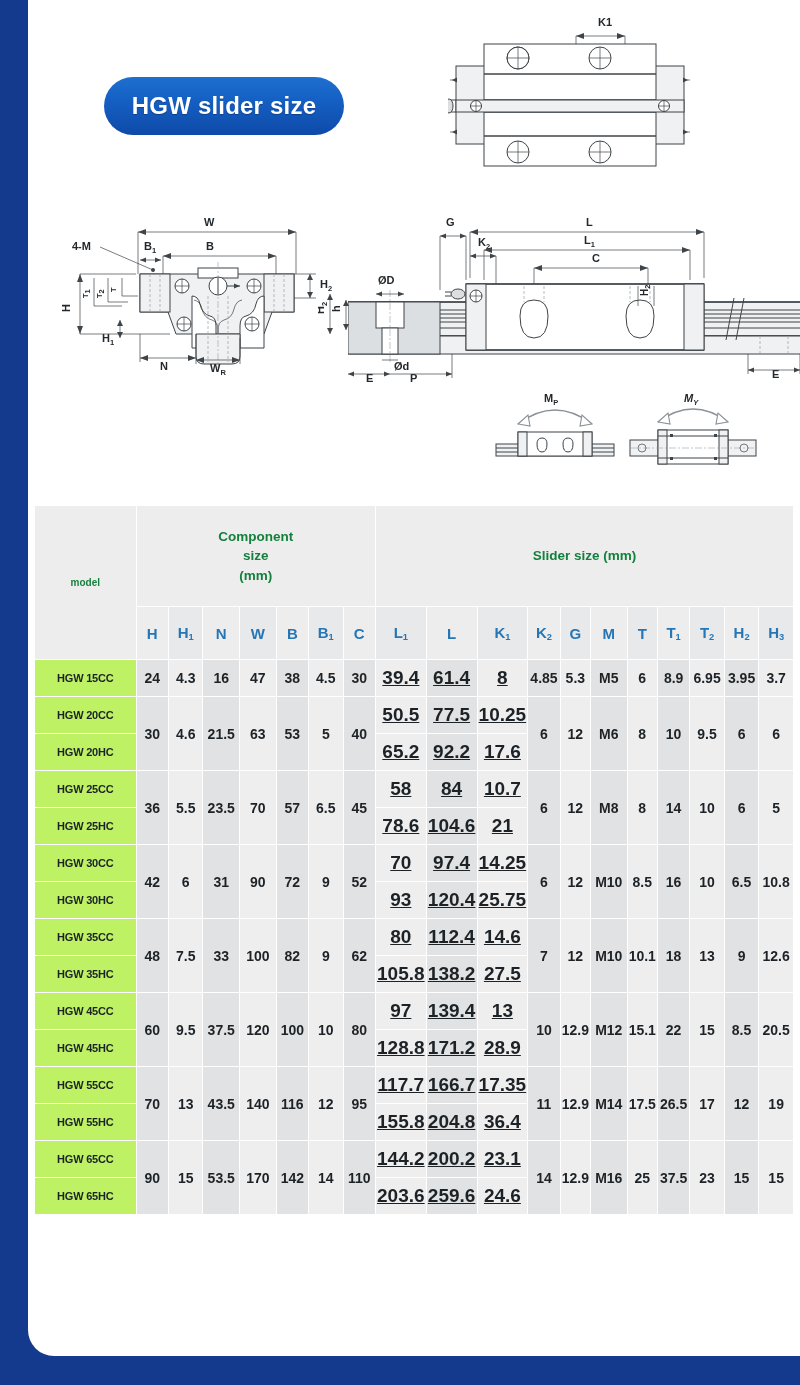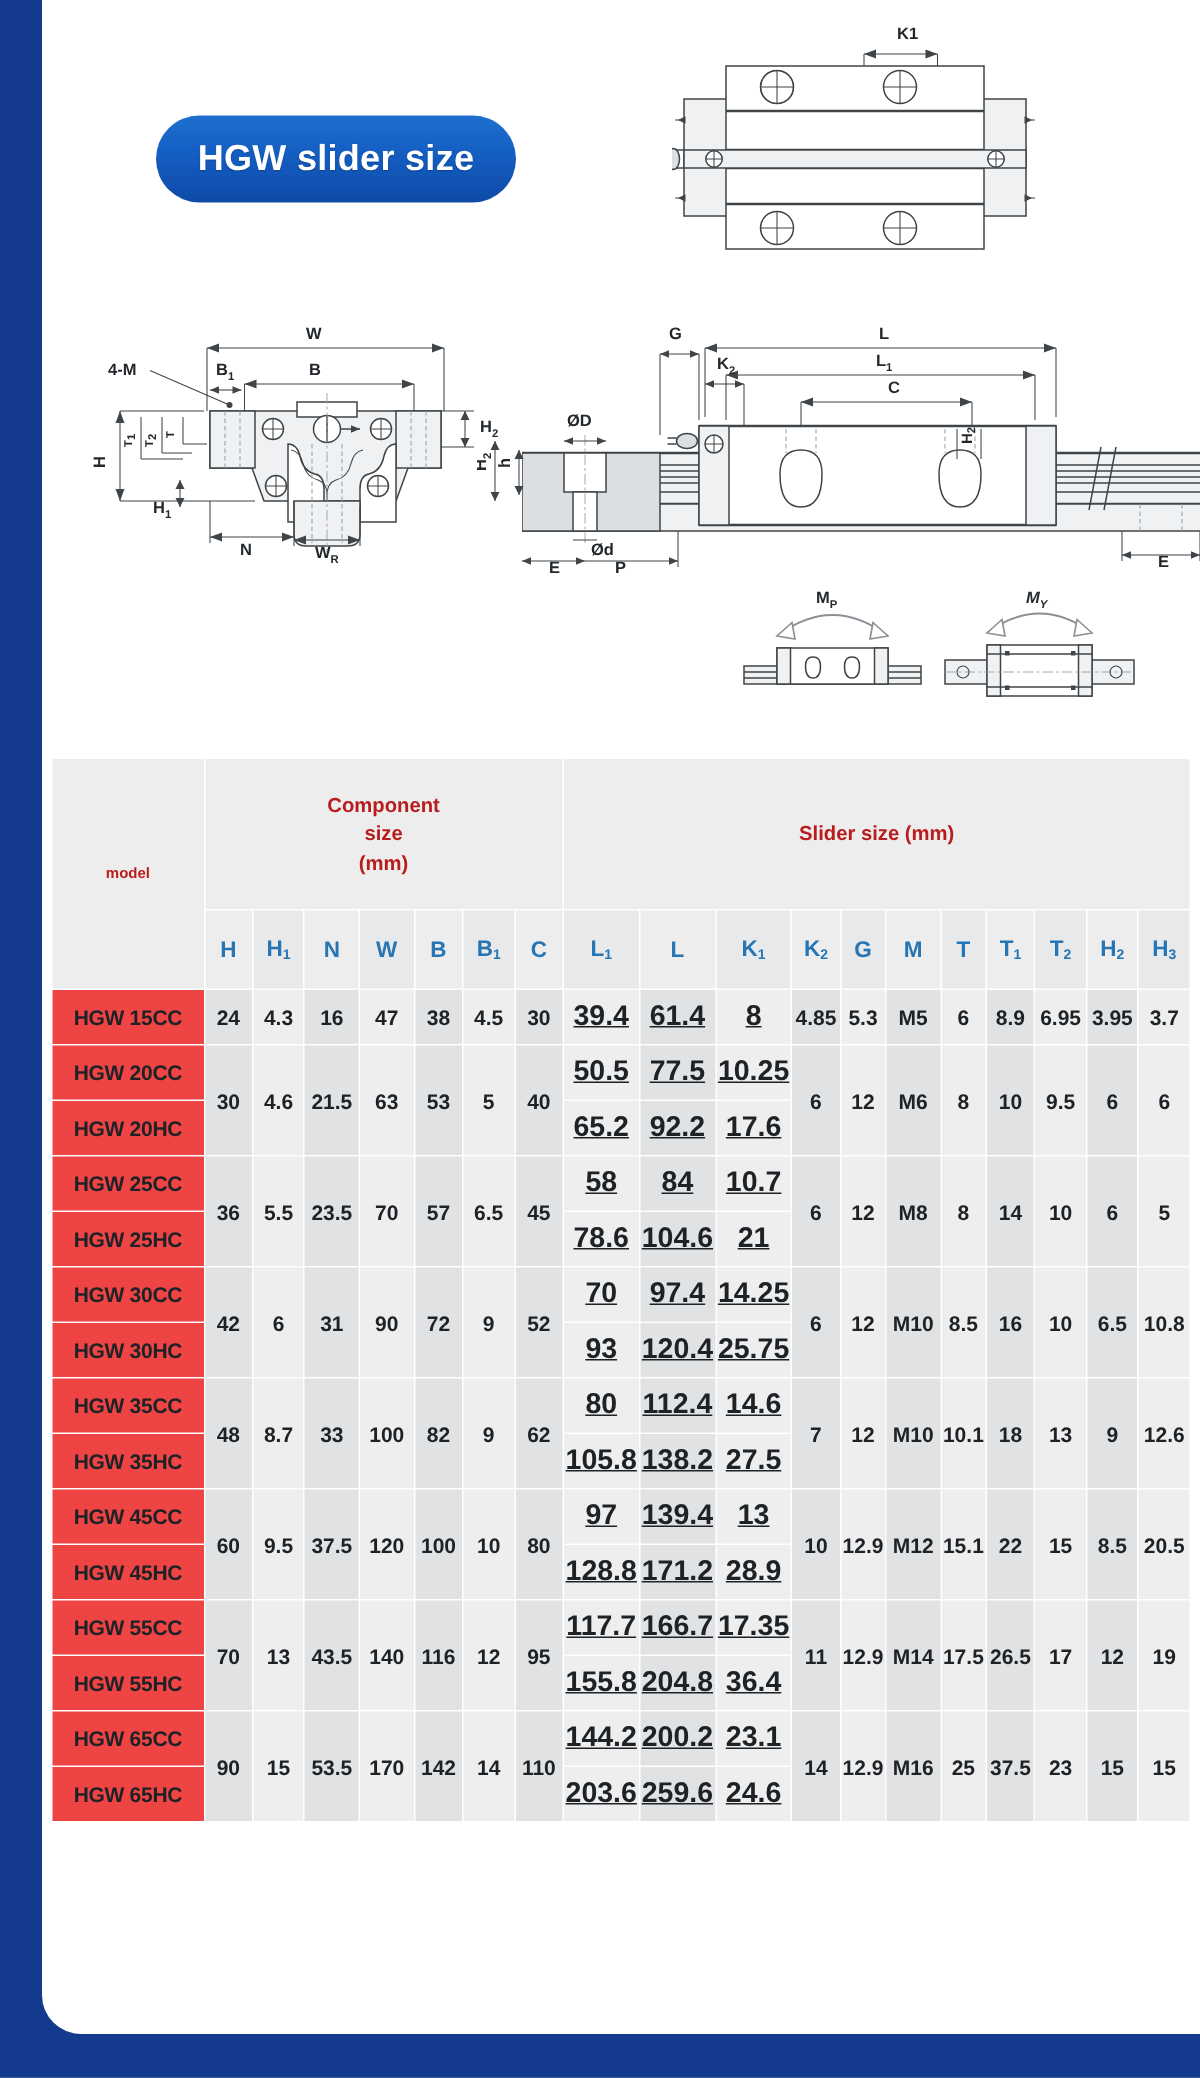--- a/index.html
+++ b/index.html
@@ -61,36 +61,36 @@
   
   #tableWrap {
     position: absolute; left: 6px; top: 505px;
     width: 760px;
   }
   table { border-collapse: separate; border-spacing: 1.6px; width: 760px; }
   td, th { padding: 0; text-align: center; vertical-align: middle; font-weight: bold; }
 
   th.hd {
     background: #ededee;
-    color: #b91c1c;
+    color: #15803d;
     font-size: 13.5px;
   }
   th.hdSym {
     background: #ededee;
     color: #2676b5;
     font-size: 15px;
     height: 52px;
   }
   th.hdSym.alt { background: #e8e9ea; }
   th.modelHd { font-size: 10px; }
   th.grpHd  { font-size: 13.5px; line-height: 1.45; }
 
   td.model {
-    background: #ef4444; color: #1d2226;
-    font-size: 14px; height: 36px;
+    background: #bef264; color: #1d2226;
+    font-size: 11px; height: 36px;
     letter-spacing: -.2px;
   }
   td.v {
     background: #eeeeef; color: #1d2226;
     font-size: 14px; height: 36px;
   }
   td.v.alt { background: #e1e2e3; }
   td.v.sub { font-size: 19px; text-decoration: underline; }
   sub { font-size: .62em; vertical-align: -.22em; font-weight: bold; }
 </style>
@@ -516,21 +516,21 @@
             </tr>
             <tr>
               <td class="model">HGW 30HC</td>
               <td class="v sub">93</td>
               <td class="v sub alt">120.4</td>
               <td class="v sub">25.75</td>
             </tr>
             <tr>
               <td class="model">HGW 35CC</td>
               <td class="v alt" rowspan="2">48</td>
-              <td class="v" rowspan="2">8.7</td>
+              <td class="v" rowspan="2">7.5</td>
               <td class="v alt" rowspan="2">33</td>
               <td class="v" rowspan="2">100</td>
               <td class="v alt" rowspan="2">82</td>
               <td class="v" rowspan="2">9</td>
               <td class="v alt" rowspan="2">62</td>
               <td class="v sub">80</td>
               <td class="v sub alt">112.4</td>
               <td class="v sub">14.6</td>
               <td class="v alt" rowspan="2">7</td>
               <td class="v" rowspan="2">12</td>

